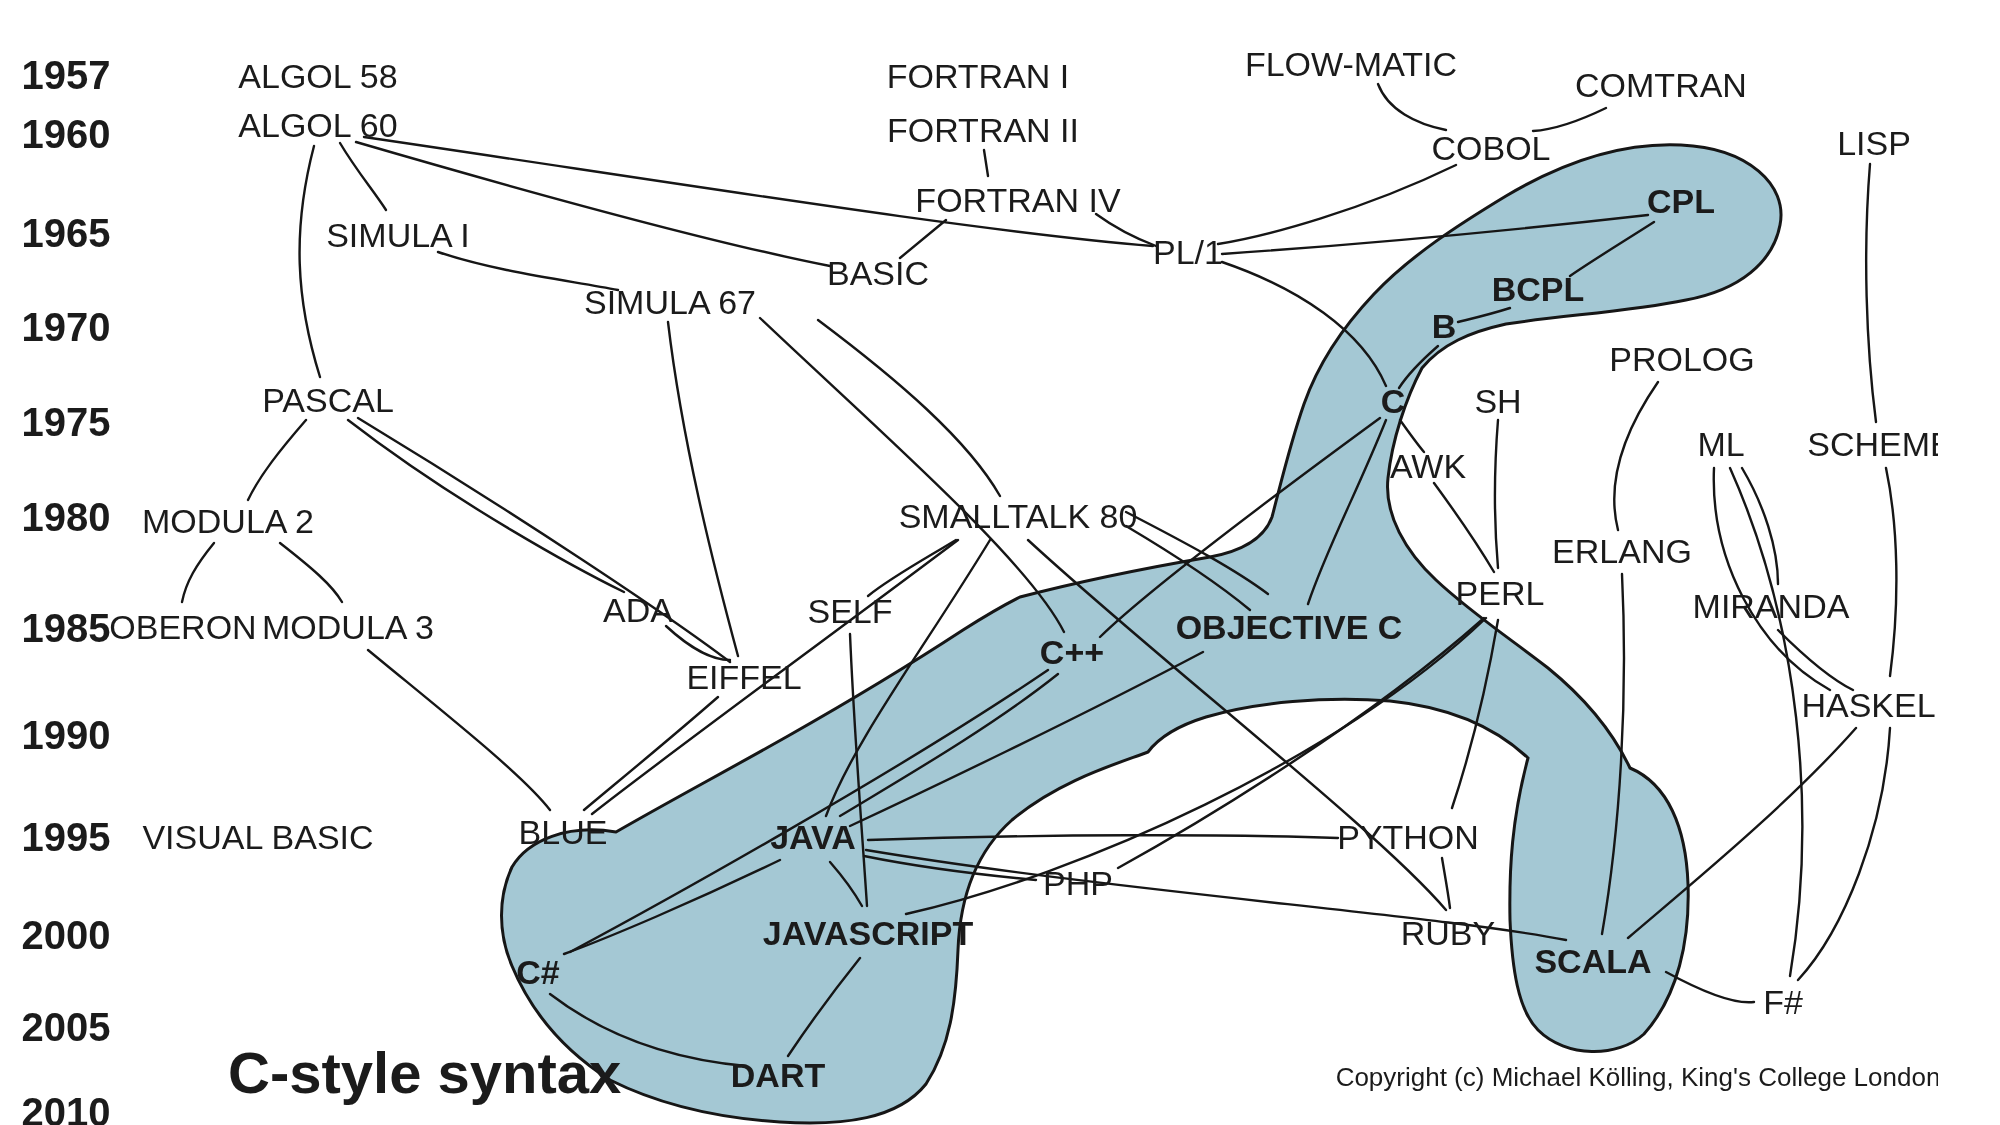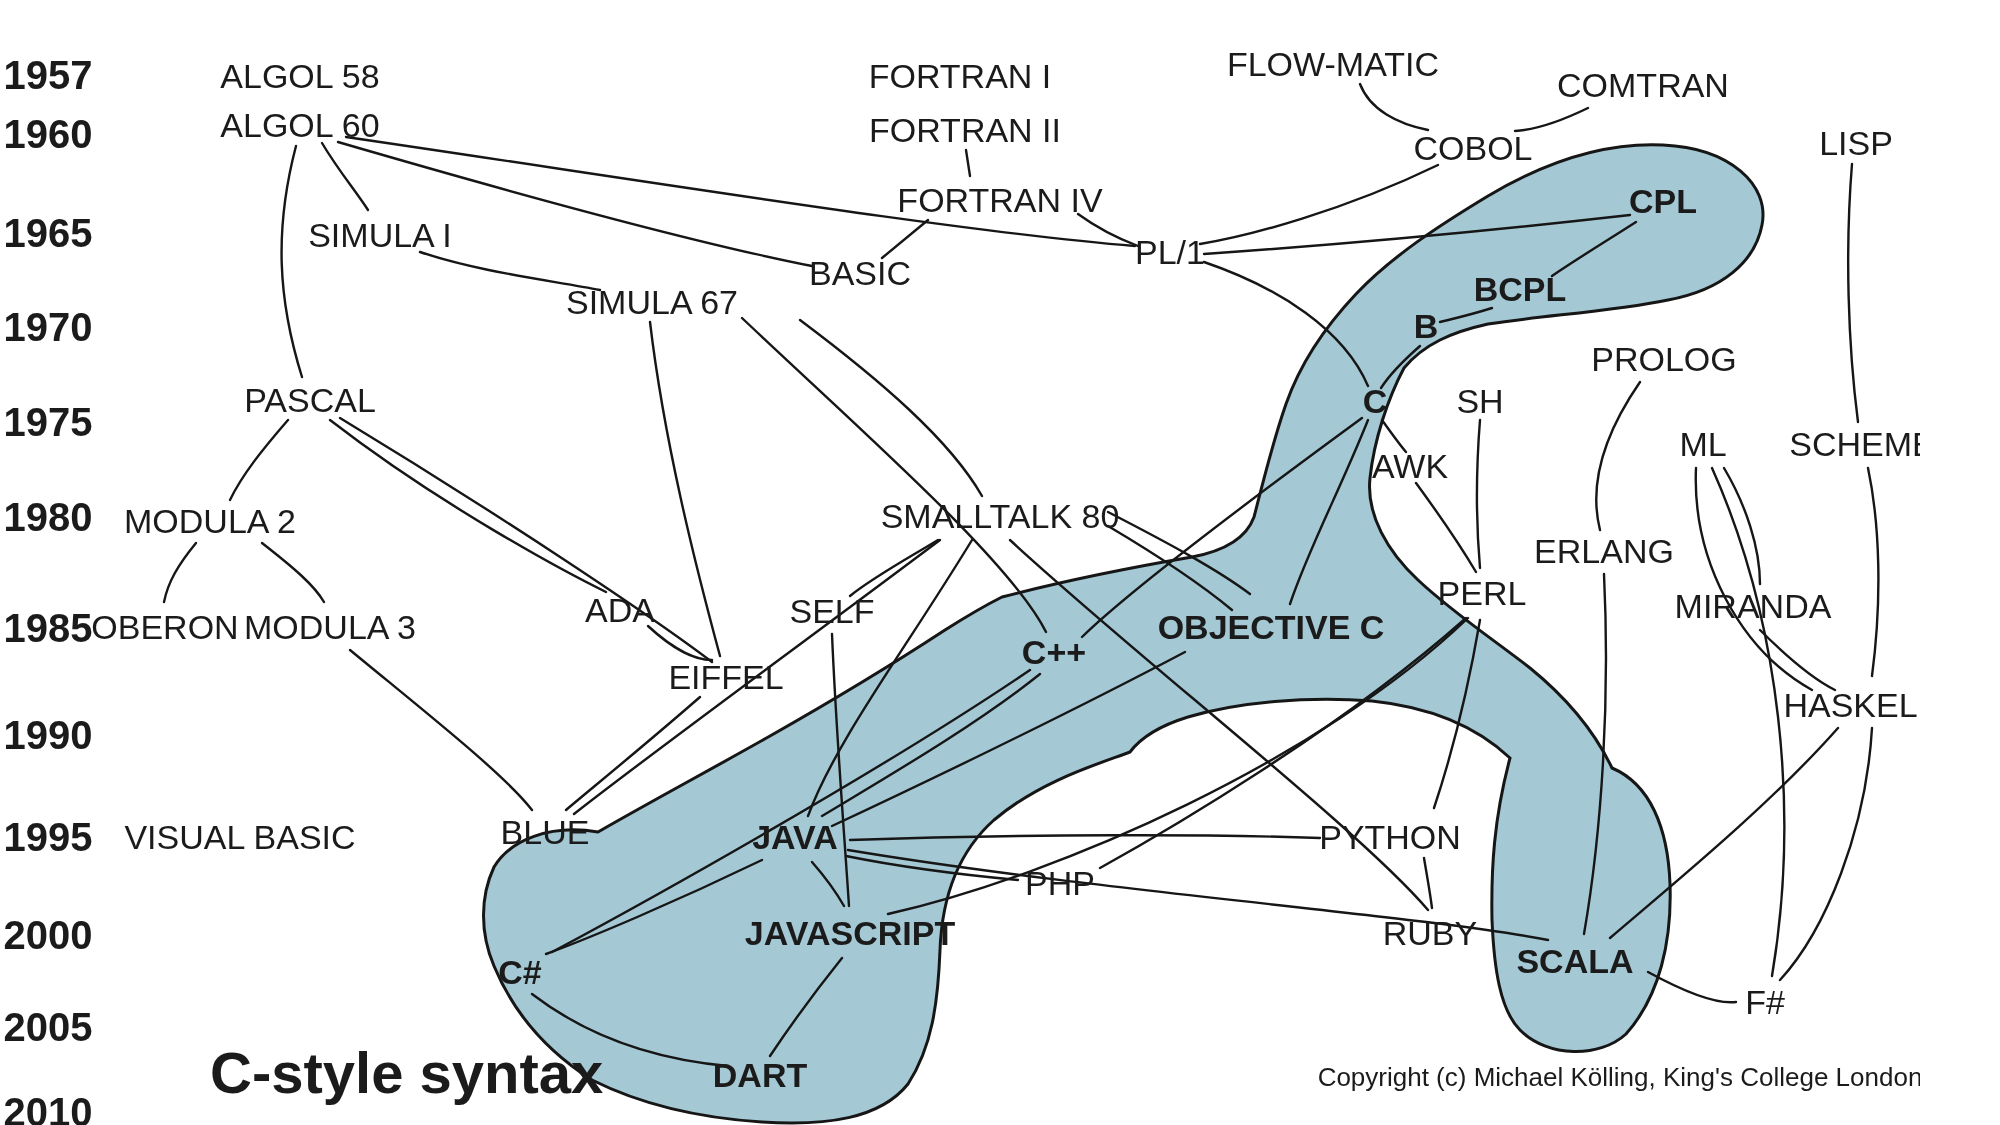--- a/index.html
+++ b/index.html
@@ -1,16 +1,16 @@
 <!DOCTYPE html>
 <html><head>
 <meta charset="utf-8">
 <style>
   html,body{margin:0;padding:0;background:#ffffff;}
-  .stage{position:relative;width:1920px;height:1125px;overflow:hidden;background:#fff;}
+  .stage{position:relative;width:1920px;height:1125px;overflow:hidden;background:#fff;margin-left:18px;}
   svg{display:block;width:2000px;height:1125px;}
   text{font-family:"Liberation Sans","DejaVu Sans",sans-serif;fill:#1b1b1b;}
   .lang{font-size:34px;letter-spacing:0px;}
   .lang.bold{font-weight:bold;}
   .year{font-size:40px;font-weight:bold;}
   .hl-label{font-size:58px;font-weight:bold;}
   .copyright{font-size:26px;}
 </style>
 </head>
 <body>

